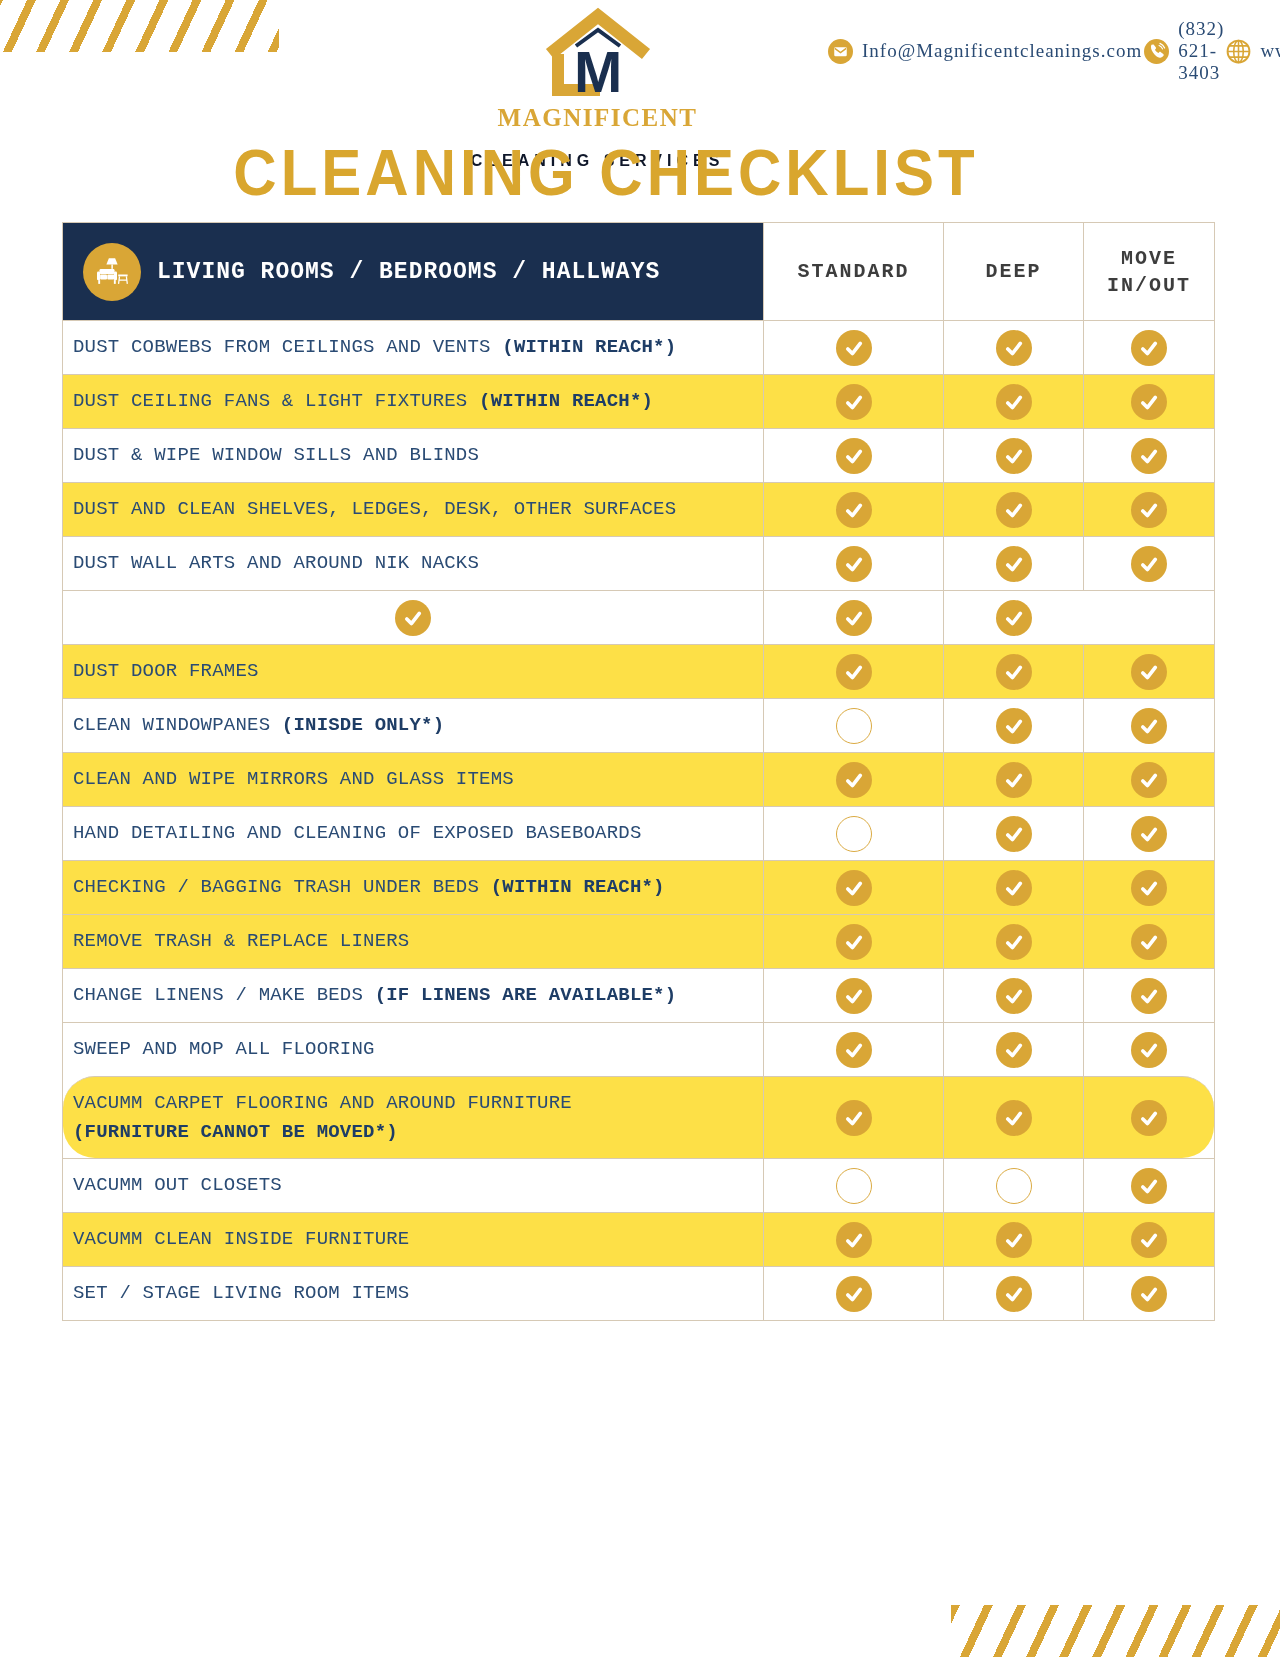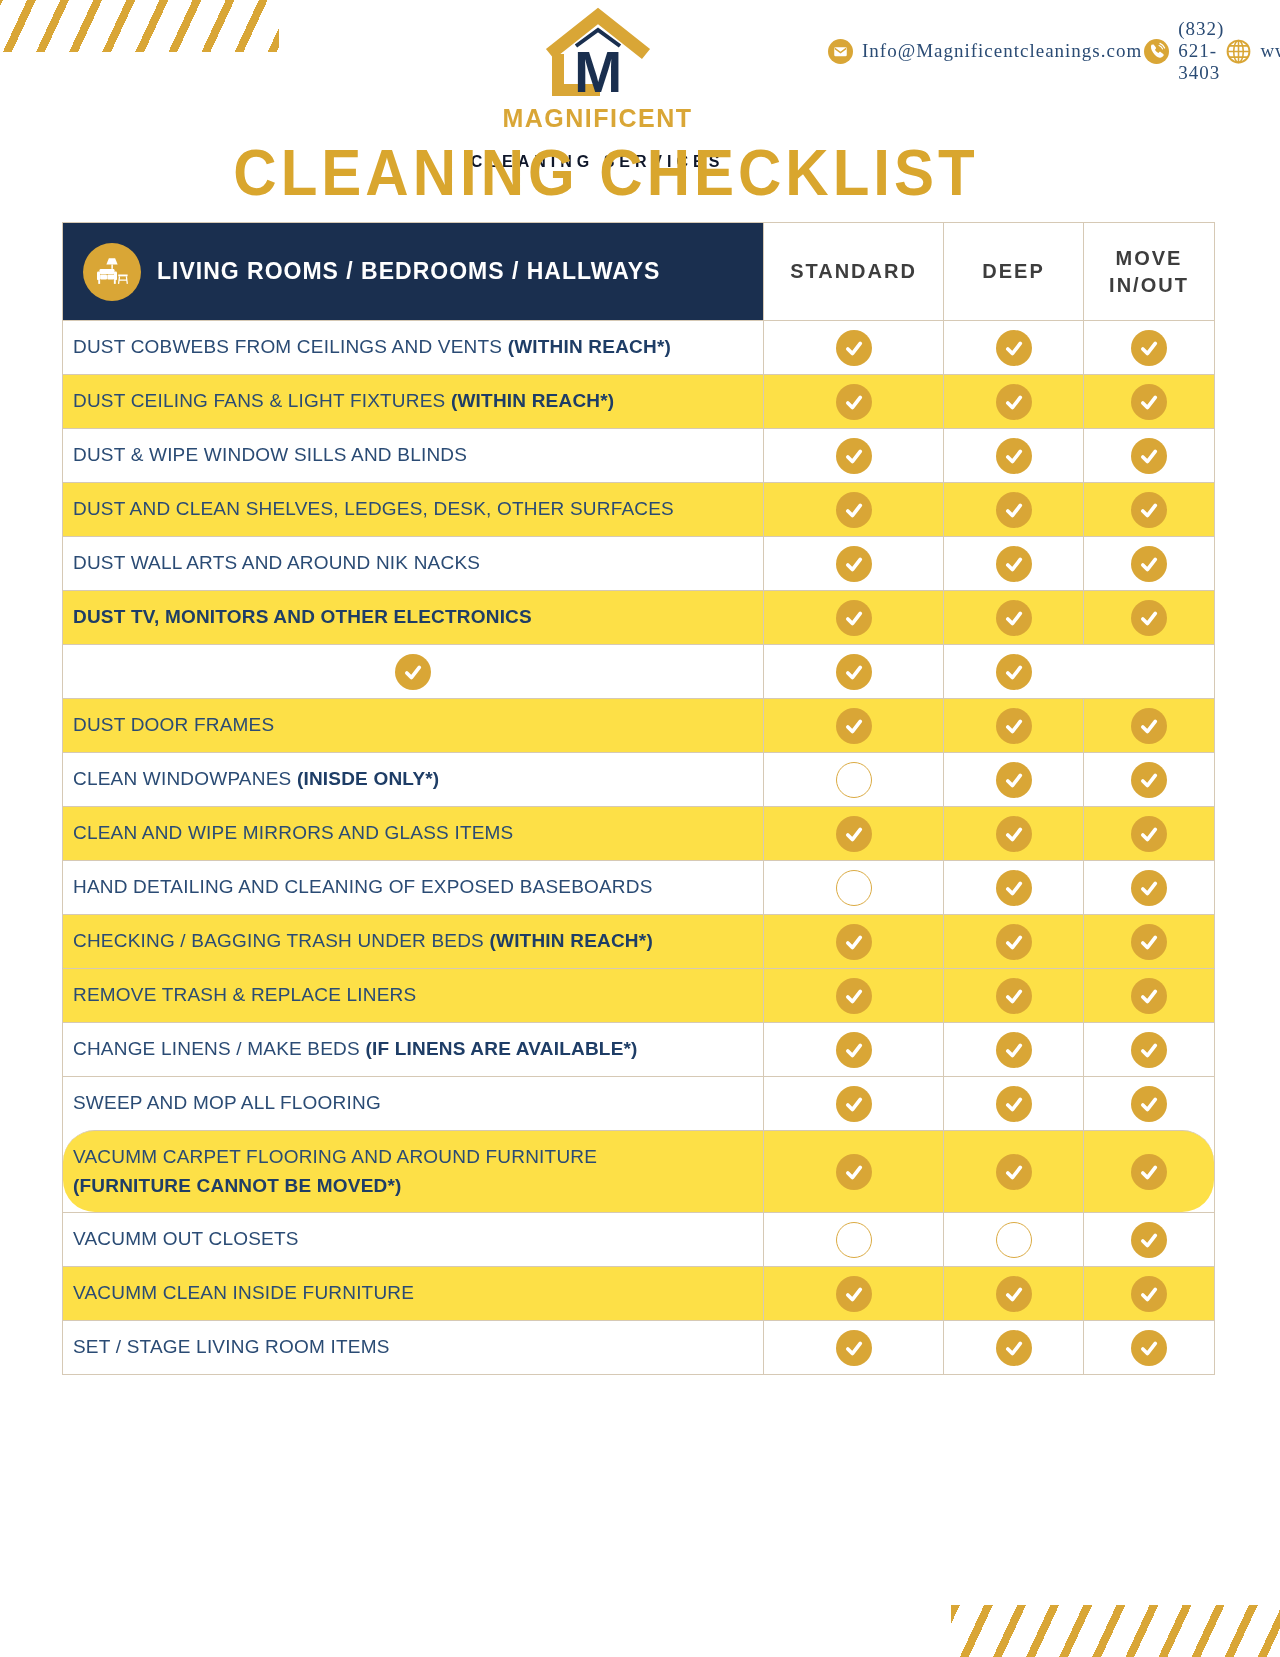--- a/index.html
+++ b/index.html
@@ -10,39 +10,39 @@
   }
 
   
   .stripes { position:absolute; background:repeating-linear-gradient(115deg, #D9A636 0 8px, transparent 8px 30px); }
   .stripes.tl { left:-6px; top:0; width:285px; height:52px; }
   .stripes.br { right:-6px; bottom:0; width:335px; height:52px; }
 
   
   .brand { position:absolute; left:455px; top:6px; width:285px; text-align:center; }
   .brand svg.house { width:120px; height:92px; }
-  .brand-name { font-size:25px; font-weight:bold; color:#D9A636; letter-spacing:1.5px; margin-top:2px; }
+  .brand-name { font-size:25px; font-weight:bold; color:#D9A636; letter-spacing:1.5px; margin-top:2px;font-family:Liberation Serif, serif; }
   .brand-tagline { font-size:16px; font-weight:bold; color:#0f172a; letter-spacing:5px; margin-top:20px; }
 
   
   .contact { position:absolute; left:828px; top:18px; display:flex; flex-direction:row; gap:2px;font-family:Liberation Serif, serif; }
   .contact-row { display:flex; align-items:center; gap:9px; }
   .contact-row .cicon { width:25px; height:25px; flex:0 0 25px; }
   .contact-row .ctext { font-size:19px; color:#2A4B74; letter-spacing:1px; }
 
   
   .main-title {
     position:absolute; top:136px; left:0; width:1212px; text-align:center;
     font-size:60px; font-weight:bold; color:#D9A62E; letter-spacing:4px;
     transform:scaleY(1.08); transform-origin:top center; white-space:nowrap;
   }
 
   
   .tbl { position:absolute; left:62px; top:222px; width:1153px; border:1px solid #D6C9B5; background:#fff; }
-  .hrow, .row { display:grid; grid-template-columns:700px 180px 140px 131px; }
+  .hrow, .row { display:grid; grid-template-columns:700px 180px 140px 131px;font-family:Liberation Mono, monospace; }
   .row { border-top:1px solid #D6C9B5; min-height:54px; }
   .row.tall { min-height:82px;border-radius:32px; }
   .row.alt { background:#fde047; }
   .cell + .cell { border-left:1px solid #D6C9B5; }
 
   .hrow { height:97px; }
   .hcell-main { background:#1A2F4F; display:flex; align-items:center; padding-left:20px; }
   .hicon { width:58px; height:58px; border-radius:50%; background:#D9A636; display:flex; align-items:center; justify-content:center; flex:0 0 58px; }
   .hicon svg { width:40px; height:40px; }
   .hlabel { color:#ffffff; font-weight:bold; font-size:23px; letter-spacing:1px; margin-left:16px; }
@@ -255,46 +255,20 @@
           </div>
         </div>
         <div class="cell mark">
           <div class="check">
             <svg viewBox="0 0 24 24">
               <path d="M6.3 12.9l4.2 4.2L17.8 7.8" fill="none" stroke="#ffffff" stroke-width="3.4" stroke-linecap="round" stroke-linejoin="round"></path>
             </svg>
           </div>
         </div>
       </div>
-      <div class="row alt">
-        <div class="cell task">
-          <div class="task-text"><span class="b">DUST TV, MONITORS AND OTHER ELECTRONICS</span></div>
-        </div>
-        <div class="cell mark">
-          <div class="check">
-            <svg viewBox="0 0 24 24">
-              <path d="M6.3 12.9l4.2 4.2L17.8 7.8" fill="none" stroke="#ffffff" stroke-width="3.4" stroke-linecap="round" stroke-linejoin="round"></path>
-            </svg>
-          </div>
-        </div>
-        <div class="cell mark">
-          <div class="check">
-            <svg viewBox="0 0 24 24">
-              <path d="M6.3 12.9l4.2 4.2L17.8 7.8" fill="none" stroke="#ffffff" stroke-width="3.4" stroke-linecap="round" stroke-linejoin="round"></path>
-            </svg>
-          </div>
-        </div>
-        <div class="cell mark">
-          <div class="check">
-            <svg viewBox="0 0 24 24">
-              <path d="M6.3 12.9l4.2 4.2L17.8 7.8" fill="none" stroke="#ffffff" stroke-width="3.4" stroke-linecap="round" stroke-linejoin="round"></path>
-            </svg>
-          </div>
-        </div>
-      </div>
       <div class="row">
         <div class="cell mark">
           <div class="check">
             <svg viewBox="0 0 24 24">
               <path d="M6.3 12.9l4.2 4.2L17.8 7.8" fill="none" stroke="#ffffff" stroke-width="3.4" stroke-linecap="round" stroke-linejoin="round"></path>
             </svg>
           </div>
         </div>
         <div class="cell mark">
           <div class="check">

